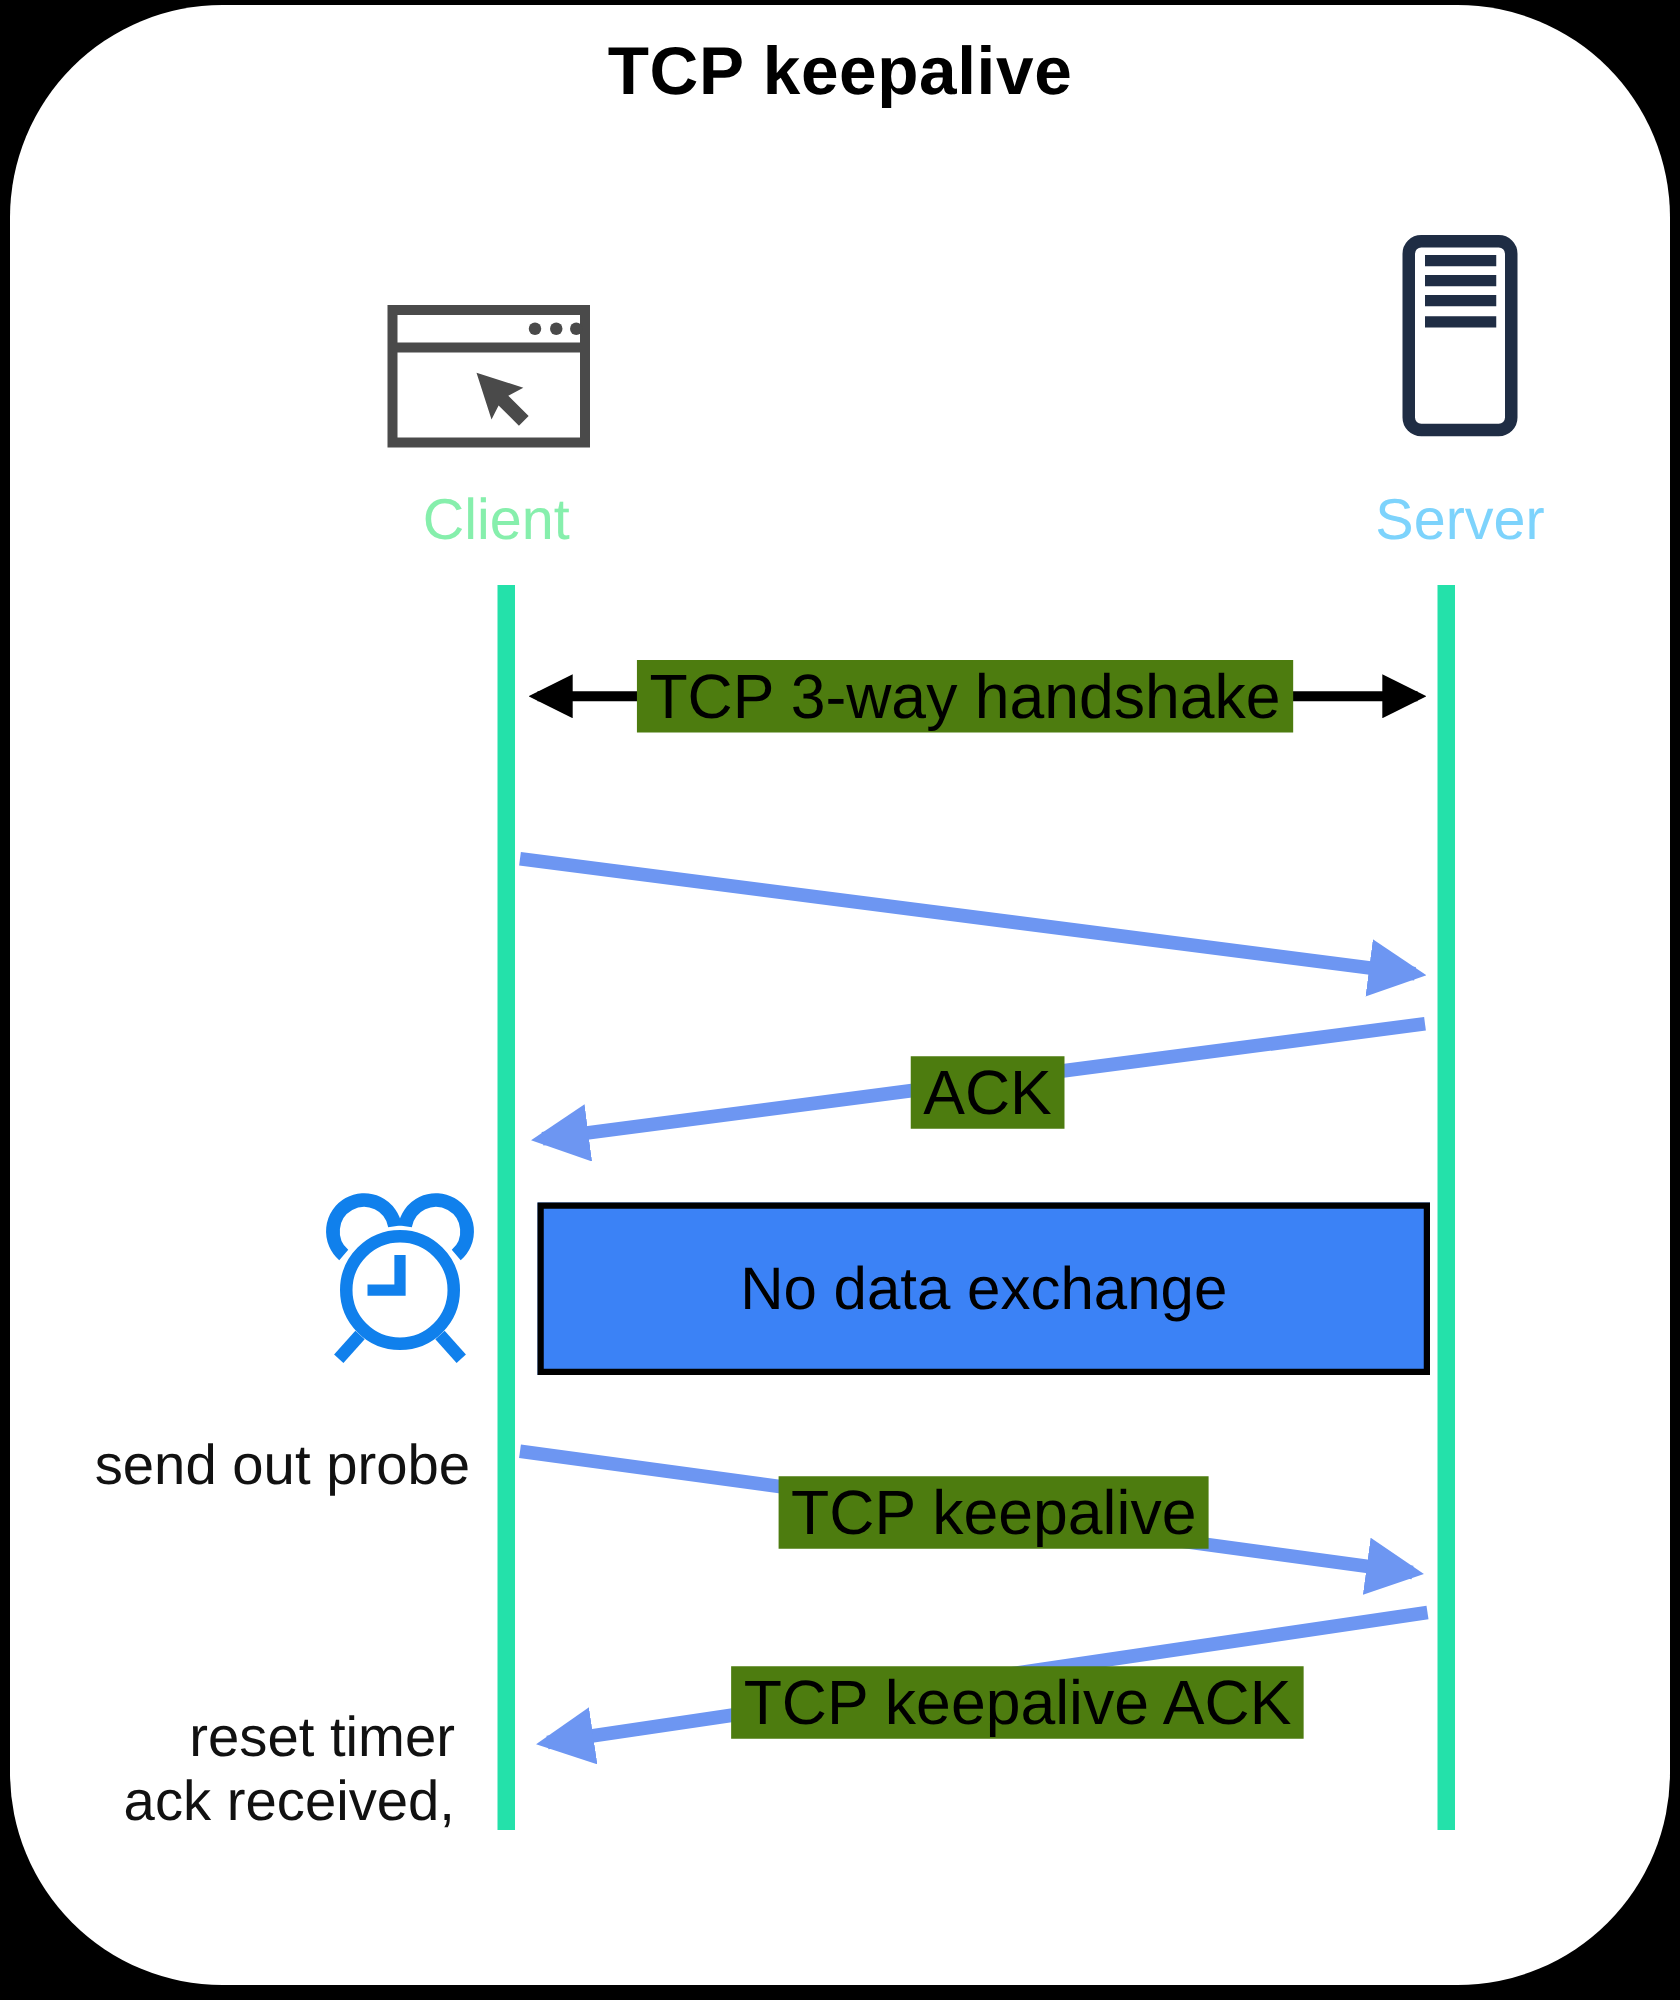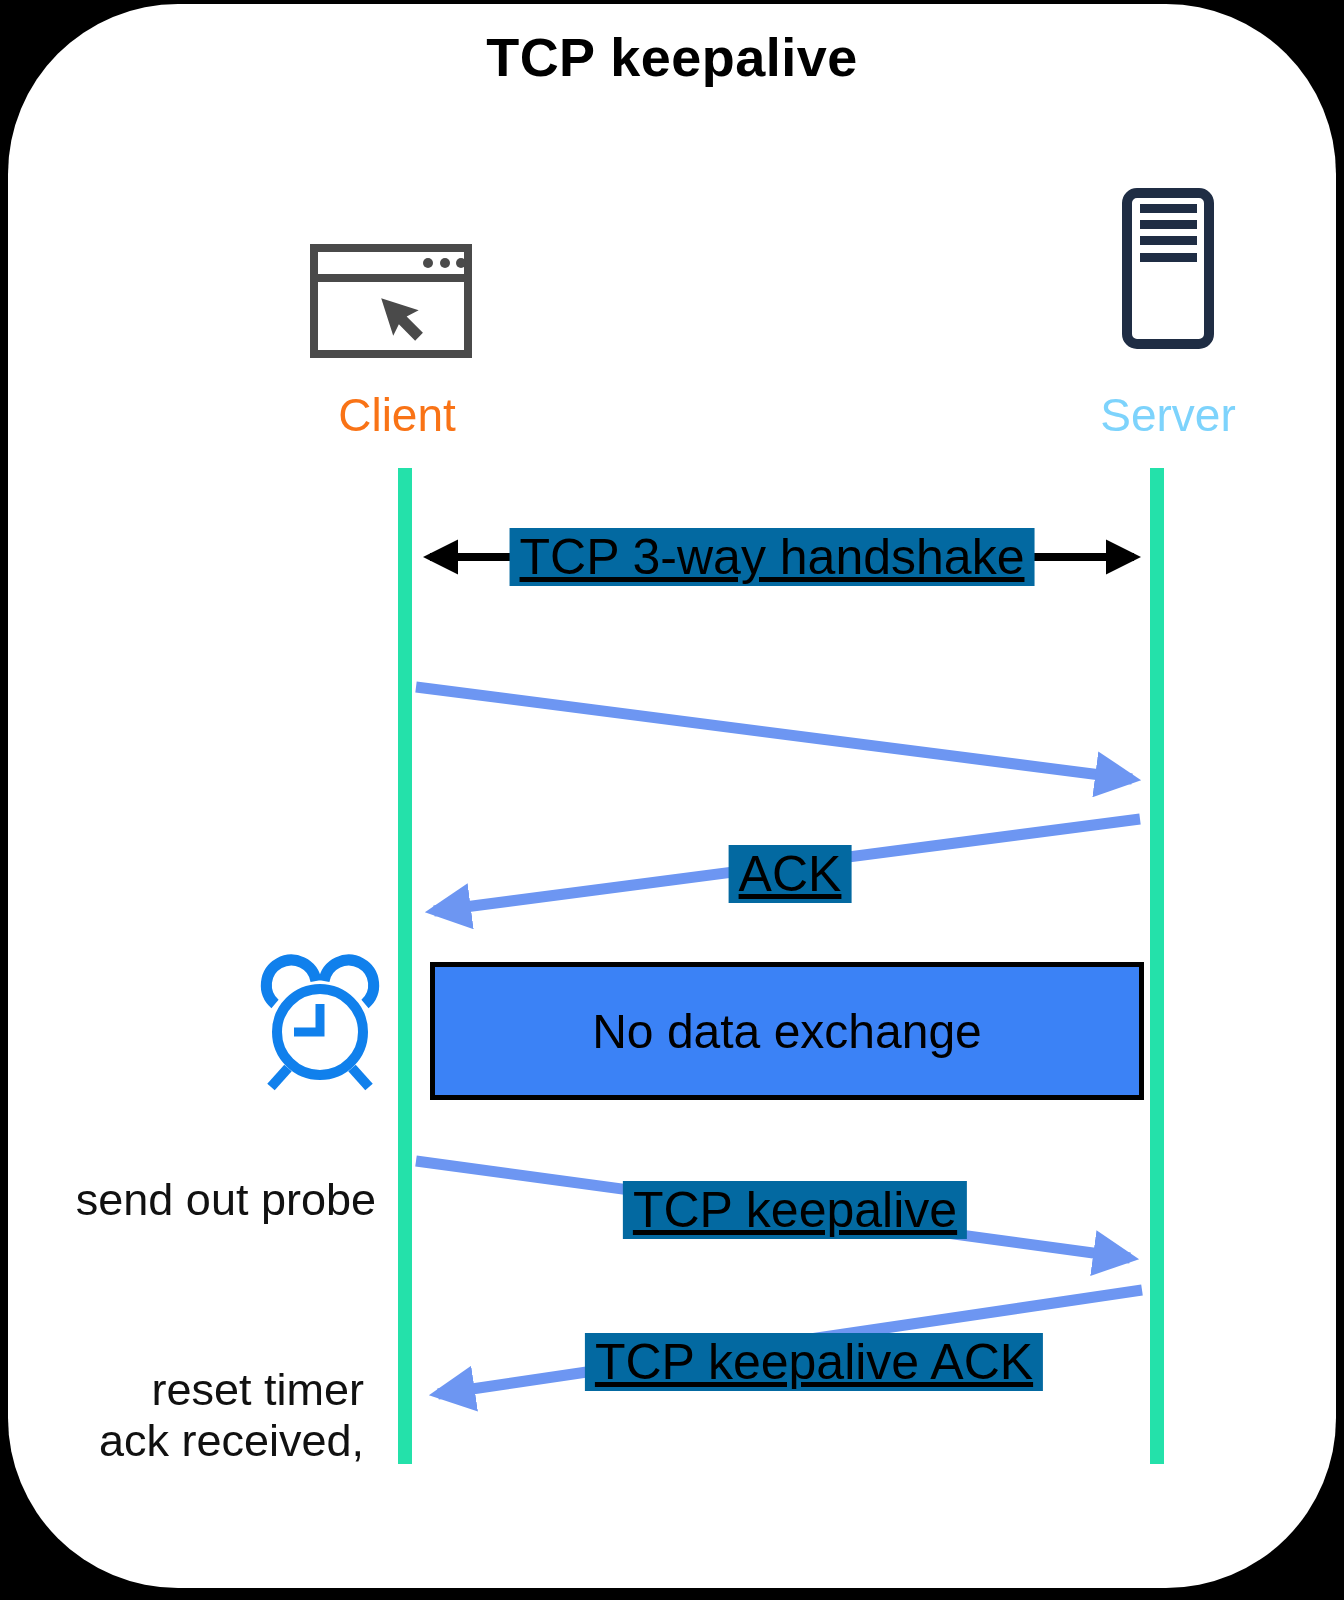--- a/index.html
+++ b/index.html
@@ -12,36 +12,36 @@
     background:#fff;border-radius:170px;
   }
   .layer{position:absolute;left:0;top:0;width:1344px;height:1600px;}
   .title{
     position:absolute;top:26px;left:0;width:1344px;text-align:center;
     font-size:54px;font-weight:bold;color:#000;letter-spacing:0.5px;
   }
   .actor-label{
     position:absolute;transform:translateX(-50%);font-size:46px;white-space:nowrap;
   }
-  .client-label{left:397px;top:388px;color:#f97316;}
+  .client-label{left:397px;top:388px;color:#86efac;}
   .server-label{left:1168px;top:388px;color:#7dd3fc;}
   .msg-label{
     position:absolute;transform:translate(-50%,-50%);
-    font-size:50px;color:#000;background:#0369a1;padding:0 10px;white-space:nowrap;text-decoration:underline;
+    font-size:50px;color:#000;background:#4d7c0f;padding:0 10px;white-space:nowrap;
   }
   .note-box{
     position:absolute;left:430px;top:962px;width:704px;height:128px;
     background:#3b82f6;border:5px solid #000;
     display:flex;align-items:center;justify-content:center;
     font-size:48px;color:#000;
   }
   .side-label{
     position:absolute;text-align:right;font-size:45px;color:#111;white-space:nowrap;
   }
-  .probe-label{right:968px;top:1174px;margin-left:36px;}
+  .probe-label{right:968px;top:1146px;margin-left:36px;}
   .ack-label{right:980px;top:1364px;line-height:51px;}
 </style>
 </head>
 <body>
 
 <div class="stage">
   <div class="card"></div>
 
   <svg class="layer" width="1344" height="1600" viewBox="0 0 1344 1600">
     <defs>

